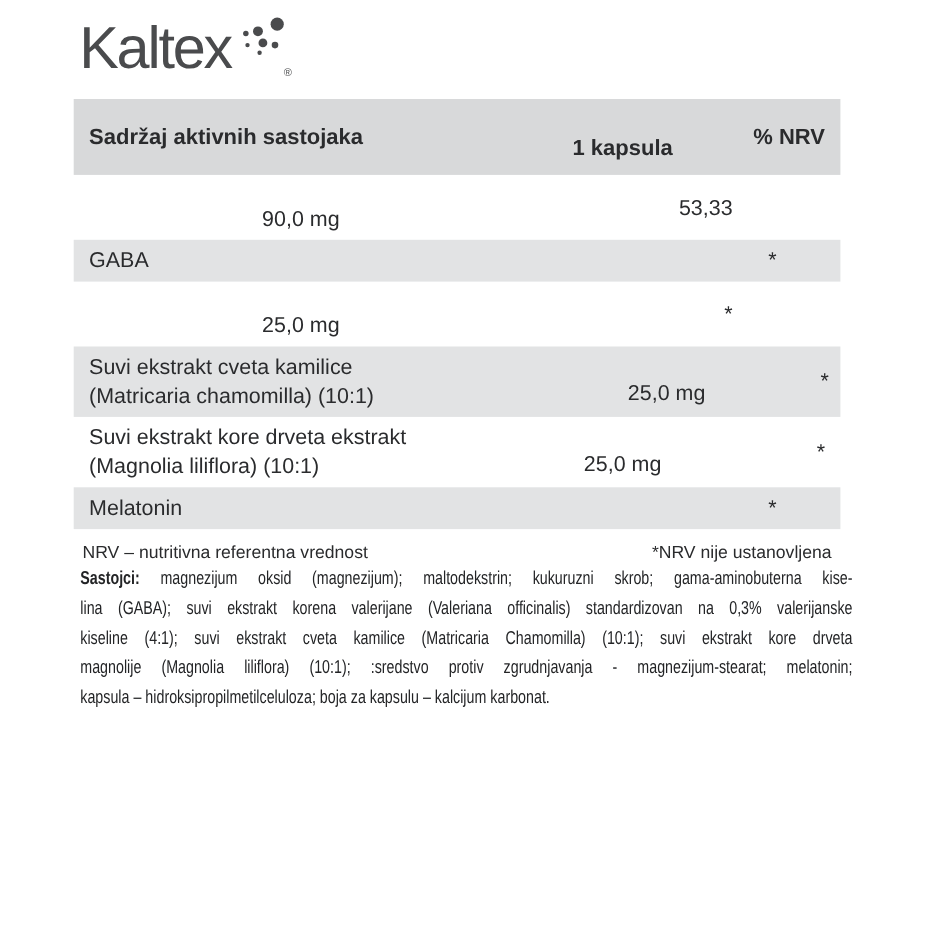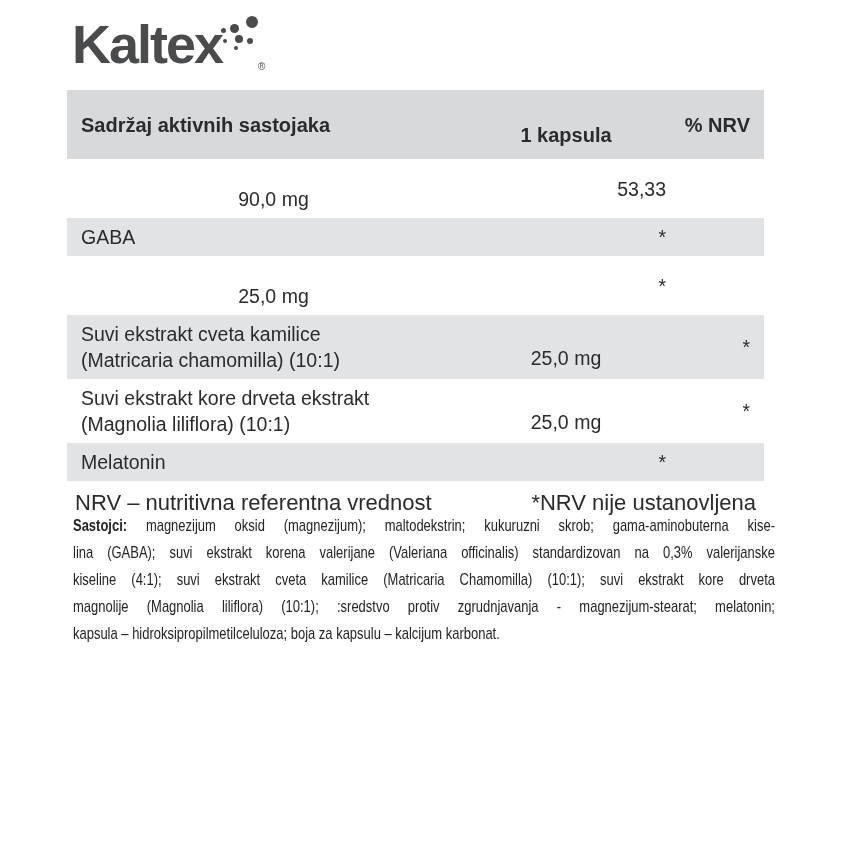--- a/index.html
+++ b/index.html
@@ -3,46 +3,46 @@
 <meta charset="utf-8">
 <style>
   html,body{margin:0;padding:0;}
   body{
     width:847px;height:847px;background:#ffffff;position:relative;
     font-family:"Liberation Sans",sans-serif;color:#2a2b2d;overflow:hidden;
   }
   
   .logo{position:absolute;left:72px;top:14px;width:220px;height:70px;}
   .logo-text{
-    font-size:54px;font-weight:bold;color:#4a4b4d;letter-spacing:-2px;line-height:60px;text-align:center;
+    font-size:54px;font-weight:normal;color:#4a4b4d;letter-spacing:-2px;line-height:60px;text-align:center;
   }
   .logo-dots{position:absolute;left:0;top:0;width:100%;height:100%;}
   .dot{position:absolute;border-radius:50%;background:#4a4b4d;}
   .d1{left:174px;top:2px;width:12px;height:12px;}
   .d2{left:158px;top:10px;width:9px;height:9px;}
   .d3{left:149px;top:14px;width:5px;height:5px;}
   .d4{left:163px;top:21px;width:8px;height:8px;}
   .d5{left:175px;top:24px;width:6px;height:6px;}
   .d6{left:151px;top:25px;width:4px;height:4px;}
   .d7{left:162px;top:32px;width:4px;height:4px;}
   .reg{position:absolute;left:186px;top:47px;font-size:10px;color:#4a4b4d;}
   
   .facts{position:absolute;left:67px;top:90px;width:697px;}
   .t-row{
     display:grid;grid-template-columns:385px 200px 1fr;align-items:center;
     padding:6px 14px;font-size:19.5px;line-height:26px;
   }
   .t-head{background:#d8d9da;font-weight:bold;font-size:20px;padding:11px 14px;}
-  .shade{background:#e2e3e4;}
+  .shade{background:#e2e3e4;gap:40px;}
   .c-name{text-align:left;white-space:pre-line;}
   .c-amt{text-align:center;margin-top:21px;}
   .c-nrv{text-align:right;}
   .footnote{
     display:flex;justify-content:space-between;align-items:baseline;
-    margin-top:9px;padding:0 8px;font-size:22px;line-height:26px;
+    margin-top:9px;padding:0 8px;font-size:16px;line-height:26px;
   }
   
   .ingredients{
     position:absolute;left:73px;top:512px;width:920px;
     transform:scaleX(0.763);transform-origin:left top;
     font-size:17px;line-height:27px;color:#232426;
   }
   .ing-line{text-align:justify;text-align-last:justify;white-space:nowrap;}
   .ing-line.last{text-align:left;text-align-last:left;}
   .ing-label{font-weight:bold;}

